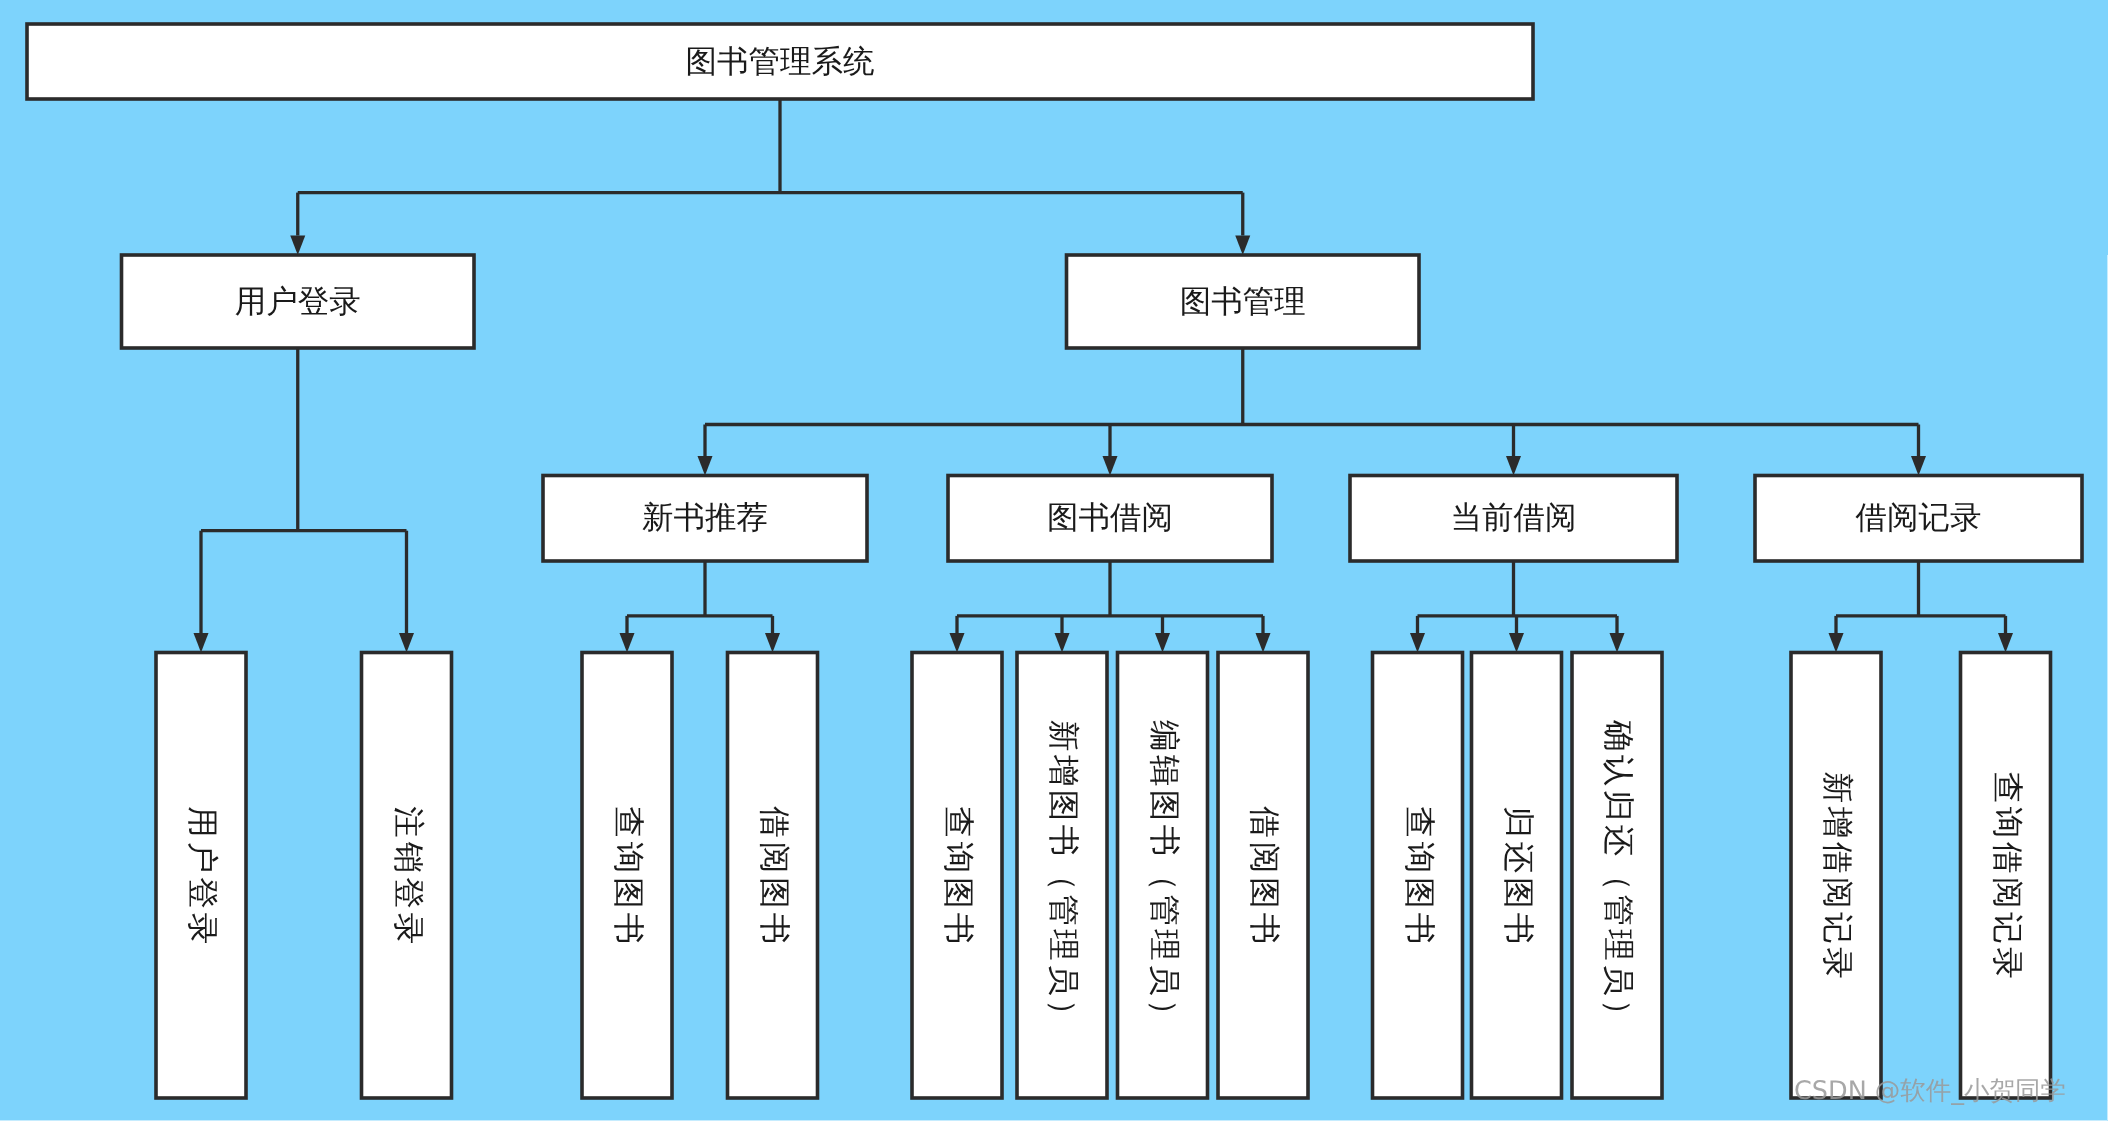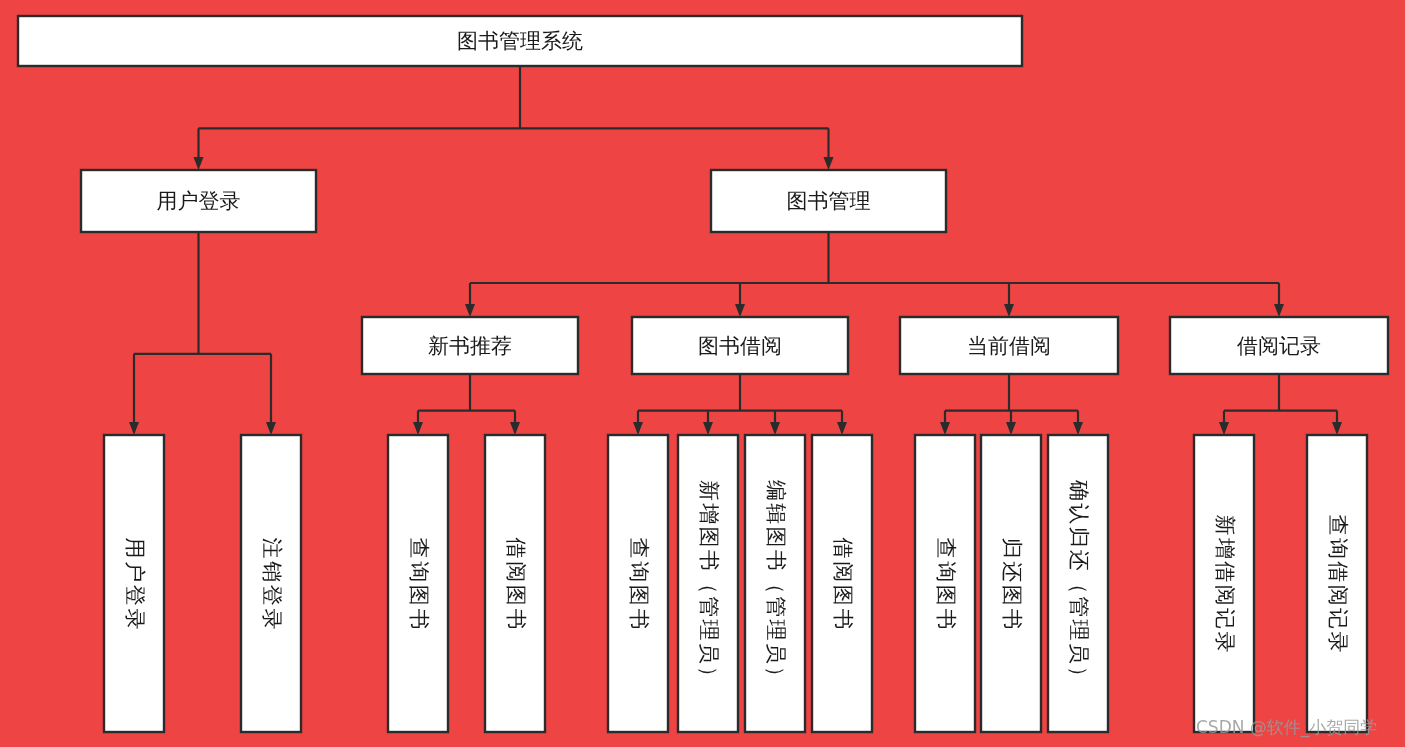--- a/index.html
+++ b/index.html
@@ -11,21 +11,21 @@
   body {
     width: 1405px;
     height: 747px;
     overflow: hidden;
     font-family: "DejaVu Sans", "Liberation Sans", sans-serif;
   }
   #diagram-root {
     position: relative;
     width: 1405px;
     height: 747px;
-    background: #ef4444;
+    background: #7dd3fc;
   }
   svg#tree-svg {
     position: absolute;
     left: 0;
     top: 0;
     width: 1405px;
     height: 747px;
     display: block;
   }
   .node-box {

